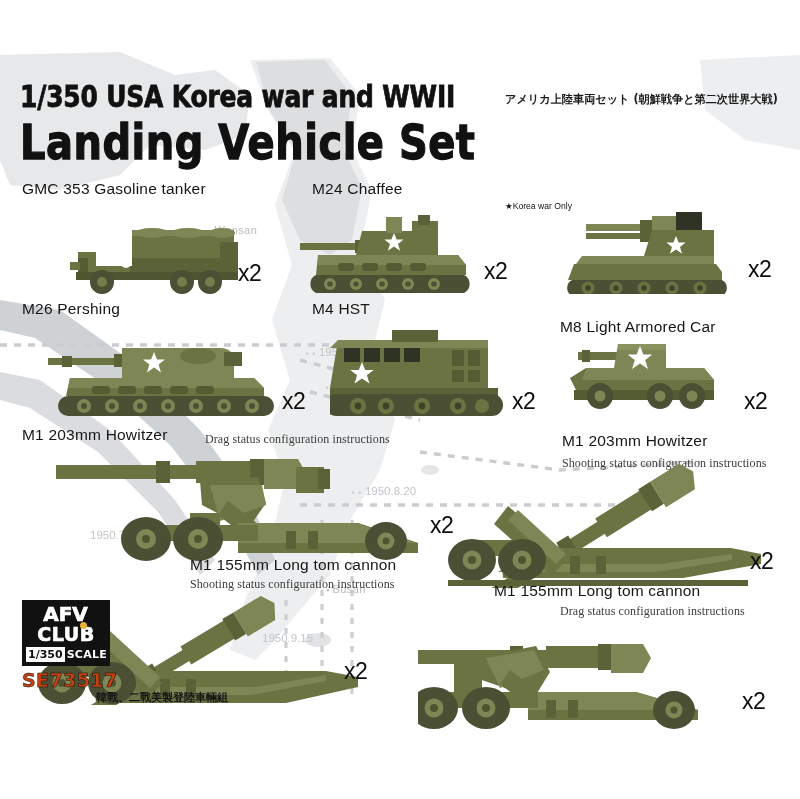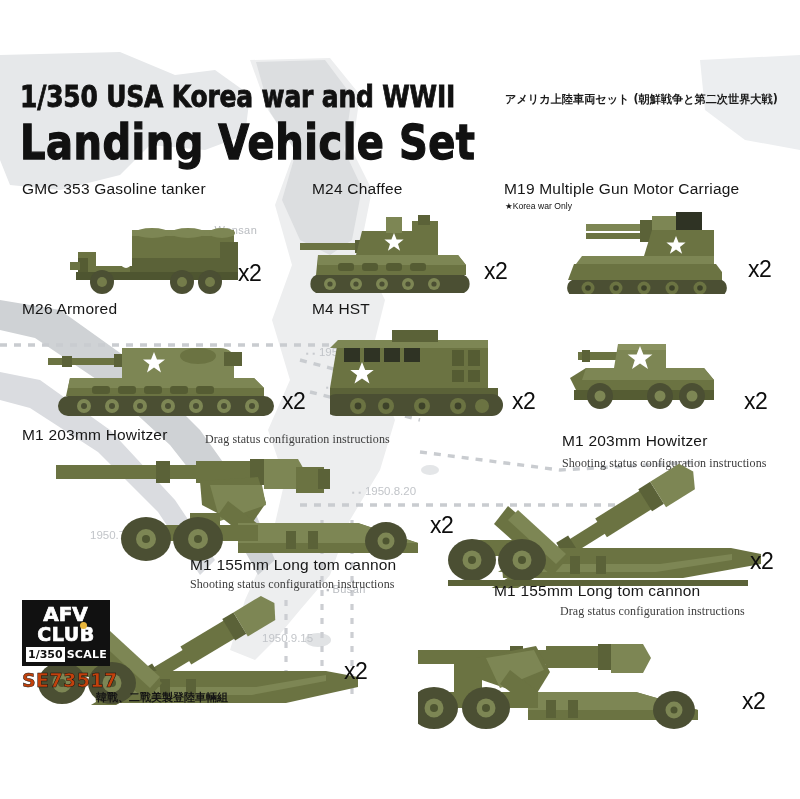--- a/index.html
+++ b/index.html
@@ -122,21 +122,20 @@
   </div>
 
   <div class="hdr">
     <div class="title1">1/350 USA Korea war and WWII</div>
     <div class="jp">アメリカ上陸車両セット (朝鮮戦争と第二次世界大戦)</div>
     <div class="title2">Landing Vehicle Set</div>
   </div>
 
   <div class="itemlbl" style="left:22px;top:180px;">GMC 353 Gasoline tanker</div>
   <div class="itemlbl" style="left:312px;top:180px;">M24 Chaffee</div>
-  <div class="itemlbl" style="left:504px;top:180px;">M19 Multiple Gun Motor Carriage</div>
   <div class="starnote" style="left:505px;top:201px;">★Korea war Only</div>
 
   <svg class="art" style="left:70px;top:222px;" width="190" height="80" viewBox="0 0 190 80">
     <rect x="62" y="8" width="102" height="30" fill="#6b7342"></rect>
     <rect x="62" y="8" width="102" height="6" fill="#7d8654"></rect>
     <ellipse cx="82" cy="11" rx="17" ry="5" fill="#7d8654"></ellipse>
     <ellipse cx="118" cy="11" rx="17" ry="5" fill="#7d8654"></ellipse>
     <ellipse cx="152" cy="11" rx="13" ry="5" fill="#7d8654"></ellipse>
     <rect x="60" y="36" width="108" height="14" fill="#5b6238"></rect>
     <rect x="150" y="20" width="18" height="22" fill="#5b6238"></rect>
@@ -217,22 +216,23 @@
       <circle cx="32" cy="82" r="2.8"></circle>
         <circle cx="60" cy="82" r="2.8"></circle>
         <circle cx="88" cy="82" r="2.8"></circle>
       <circle cx="116" cy="82" r="2.8"></circle>
         <circle cx="144" cy="82" r="2.8"></circle>
     </g>
     <path d="M120,30 l2.6,6.6 l7,0 l-5.6,4.3 l2.1,6.8 l-6.1,-4.2 l-6.1,4.2 l2.1,-6.8 l-5.6,-4.3 l7,0 z" fill="#ffffff"></path>
   </svg>
   <div class="qty" style="left:748px;top:256px;">x2</div>
 
-  <div class="itemlbl" style="left:22px;top:300px;">M26 Armored</div>
+  <div class="itemlbl" style="left:22px;top:300px;">M26 Pershing</div>
   <div class="itemlbl" style="left:312px;top:300px;">M4 HST</div>
+  <div class="itemlbl" style="left:560px;top:318px;">M8 Light Armored Car</div>
 
   <svg class="art" style="left:48px;top:330px;" width="240" height="90" viewBox="0 0 240 90">
     <rect x="0" y="28" width="72" height="7" fill="#6b7342"></rect>
     <rect x="14" y="26" width="10" height="11" fill="#5b6238"></rect>
     <rect x="66" y="24" width="12" height="13" fill="#5b6238"></rect>
     <path d="M74,18 h98 q14,0 14,14 v16 h-112 z" fill="#7d8654"></path>
     <ellipse cx="150" cy="26" rx="18" ry="8" fill="#6b7342"></ellipse>
     <rect x="176" y="22" width="18" height="14" fill="#5b6238"></rect>
     <path d="M22,48 h184 l10,10 v8 h-198 z" fill="#6b7342"></path>
     <path d="M22,48 h184 l10,10 h-196 z" fill="#7d8654"></path>

